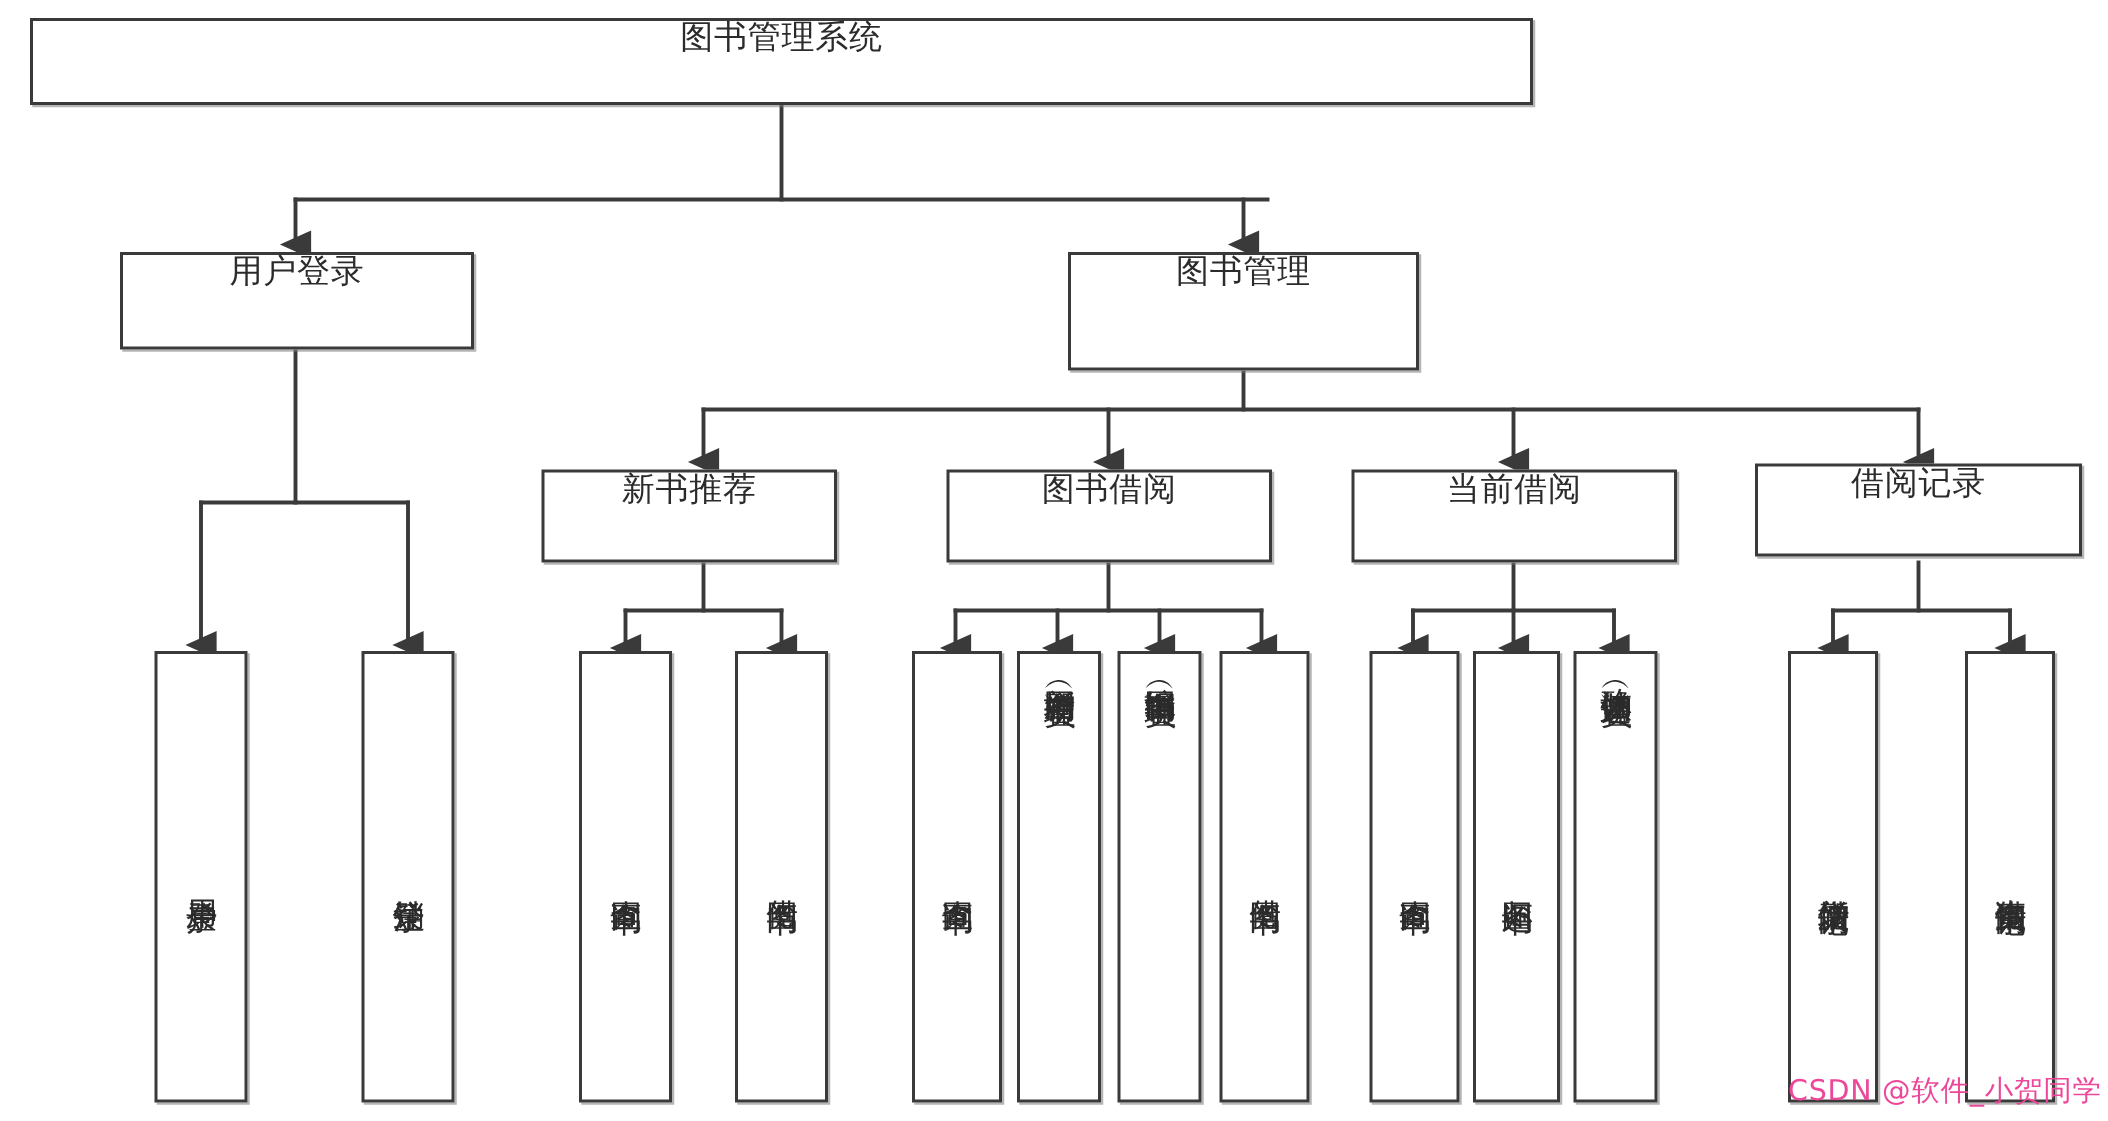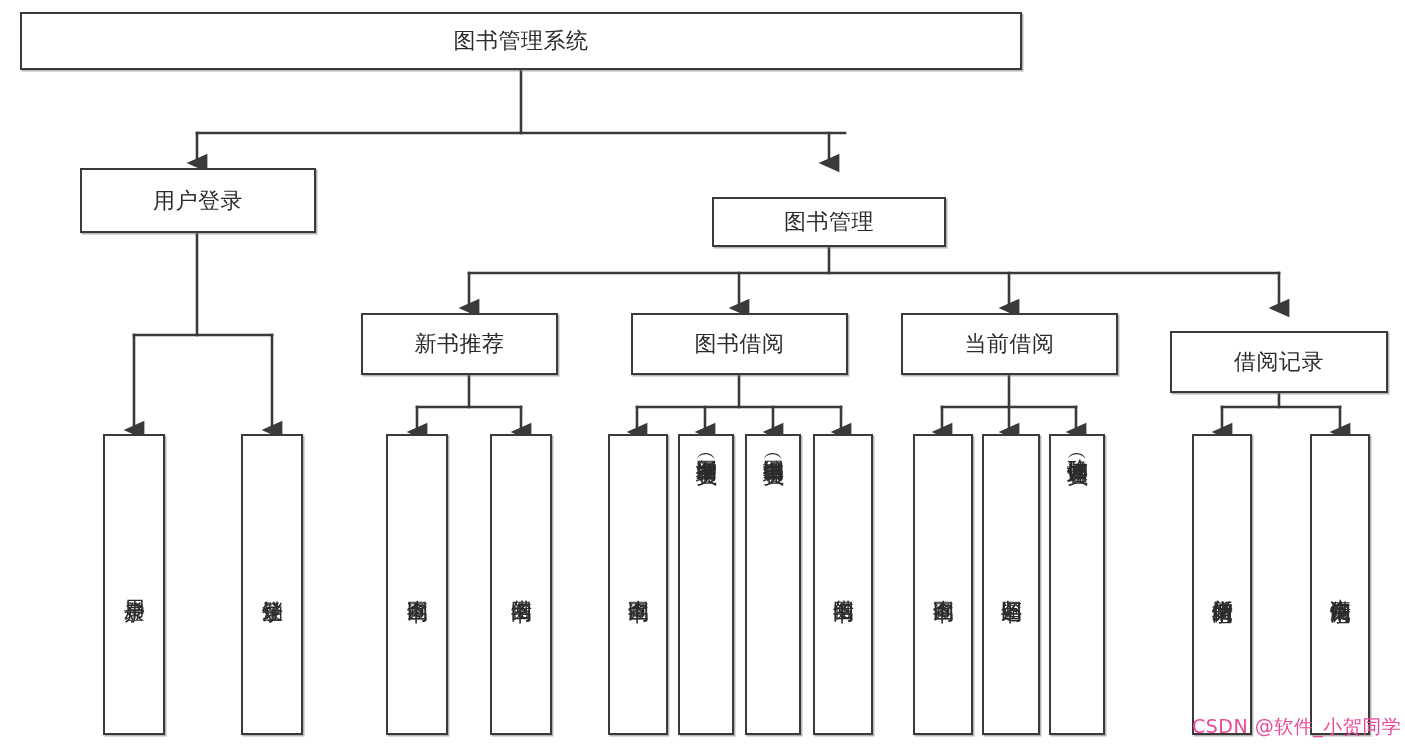--- a/index.html
+++ b/index.html
@@ -25,21 +25,21 @@
     width: 1405px;
     height: 747px;
     pointer-events: none;
   }
   .node {
     position: absolute;
     box-sizing: border-box;
     border: 2.5px solid #3a3a3a;
     background: #ffffff;
     display: flex;
-    align-items: center;
+    align-items: flex-start;
     justify-content: center;
     box-shadow: 1.5px 1.5px 0 rgba(120,120,120,0.55);
   }
   .node .lbl {
     font-size: 22px;
     line-height: 1.08;
     letter-spacing: 0.5px;
     color: #2b2b2b;
     text-align: center;
     white-space: nowrap;
@@ -130,37 +130,37 @@
   </svg>
 
   <div class="node h" style="left:20px; top:12px; width:1002px; height:58px;">
     <span class="lbl">图书管理系统</span>
   </div>
 
   <div class="node h" style="left:80px; top:168px; width:236px; height:65px;">
     <span class="lbl">用户登录</span>
   </div>
 
-  <div class="node h" style="left:712px; top:168px; width:234px; height:50px;margin-top:29px;">
+  <div class="node h" style="left:712px; top:168px; width:234px; height:79px;">
     <span class="lbl">图书管理</span>
   </div>
 
   <div class="node h" style="left:361px; top:313px; width:197px; height:62px;">
     <span class="lbl">新书推荐</span>
   </div>
 
   <div class="node h" style="left:631px; top:313px; width:217px; height:62px;">
     <span class="lbl">图书借阅</span>
   </div>
 
   <div class="node h" style="left:901px; top:313px; width:217px; height:62px;">
     <span class="lbl">当前借阅</span>
   </div>
 
-  <div class="node h" style="left:1170px; top:331px; width:218px; height:62px;">
+  <div class="node h" style="left:1170px; top:309px; width:218px; height:62px;">
     <span class="lbl">借阅记录</span>
   </div>
 
   <div class="node v mid" style="left:103px; top:434px; width:62px; height:301px;">
     <span class="lbl">用户登录</span>
   </div>
 
   <div class="node v mid" style="left:241px; top:434px; width:62px; height:301px;">
     <span class="lbl">注销登录</span>
   </div>

